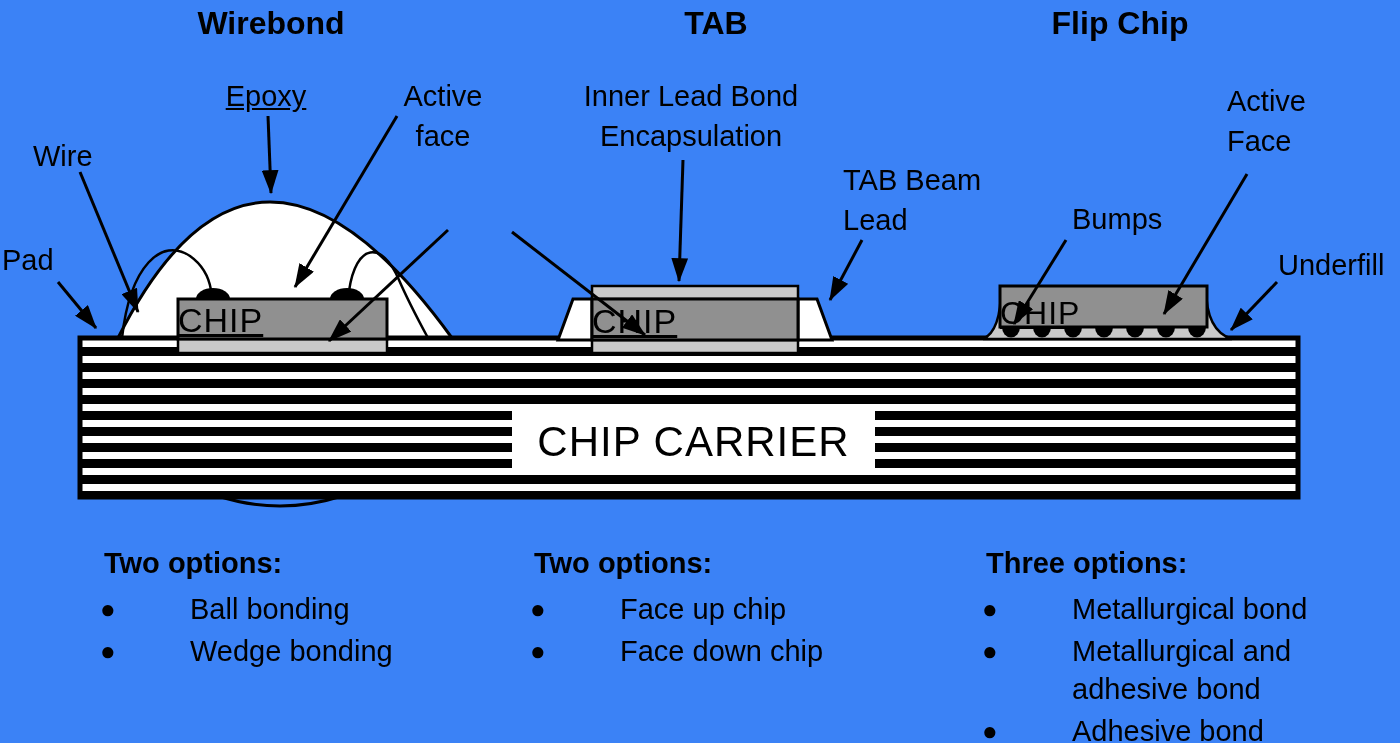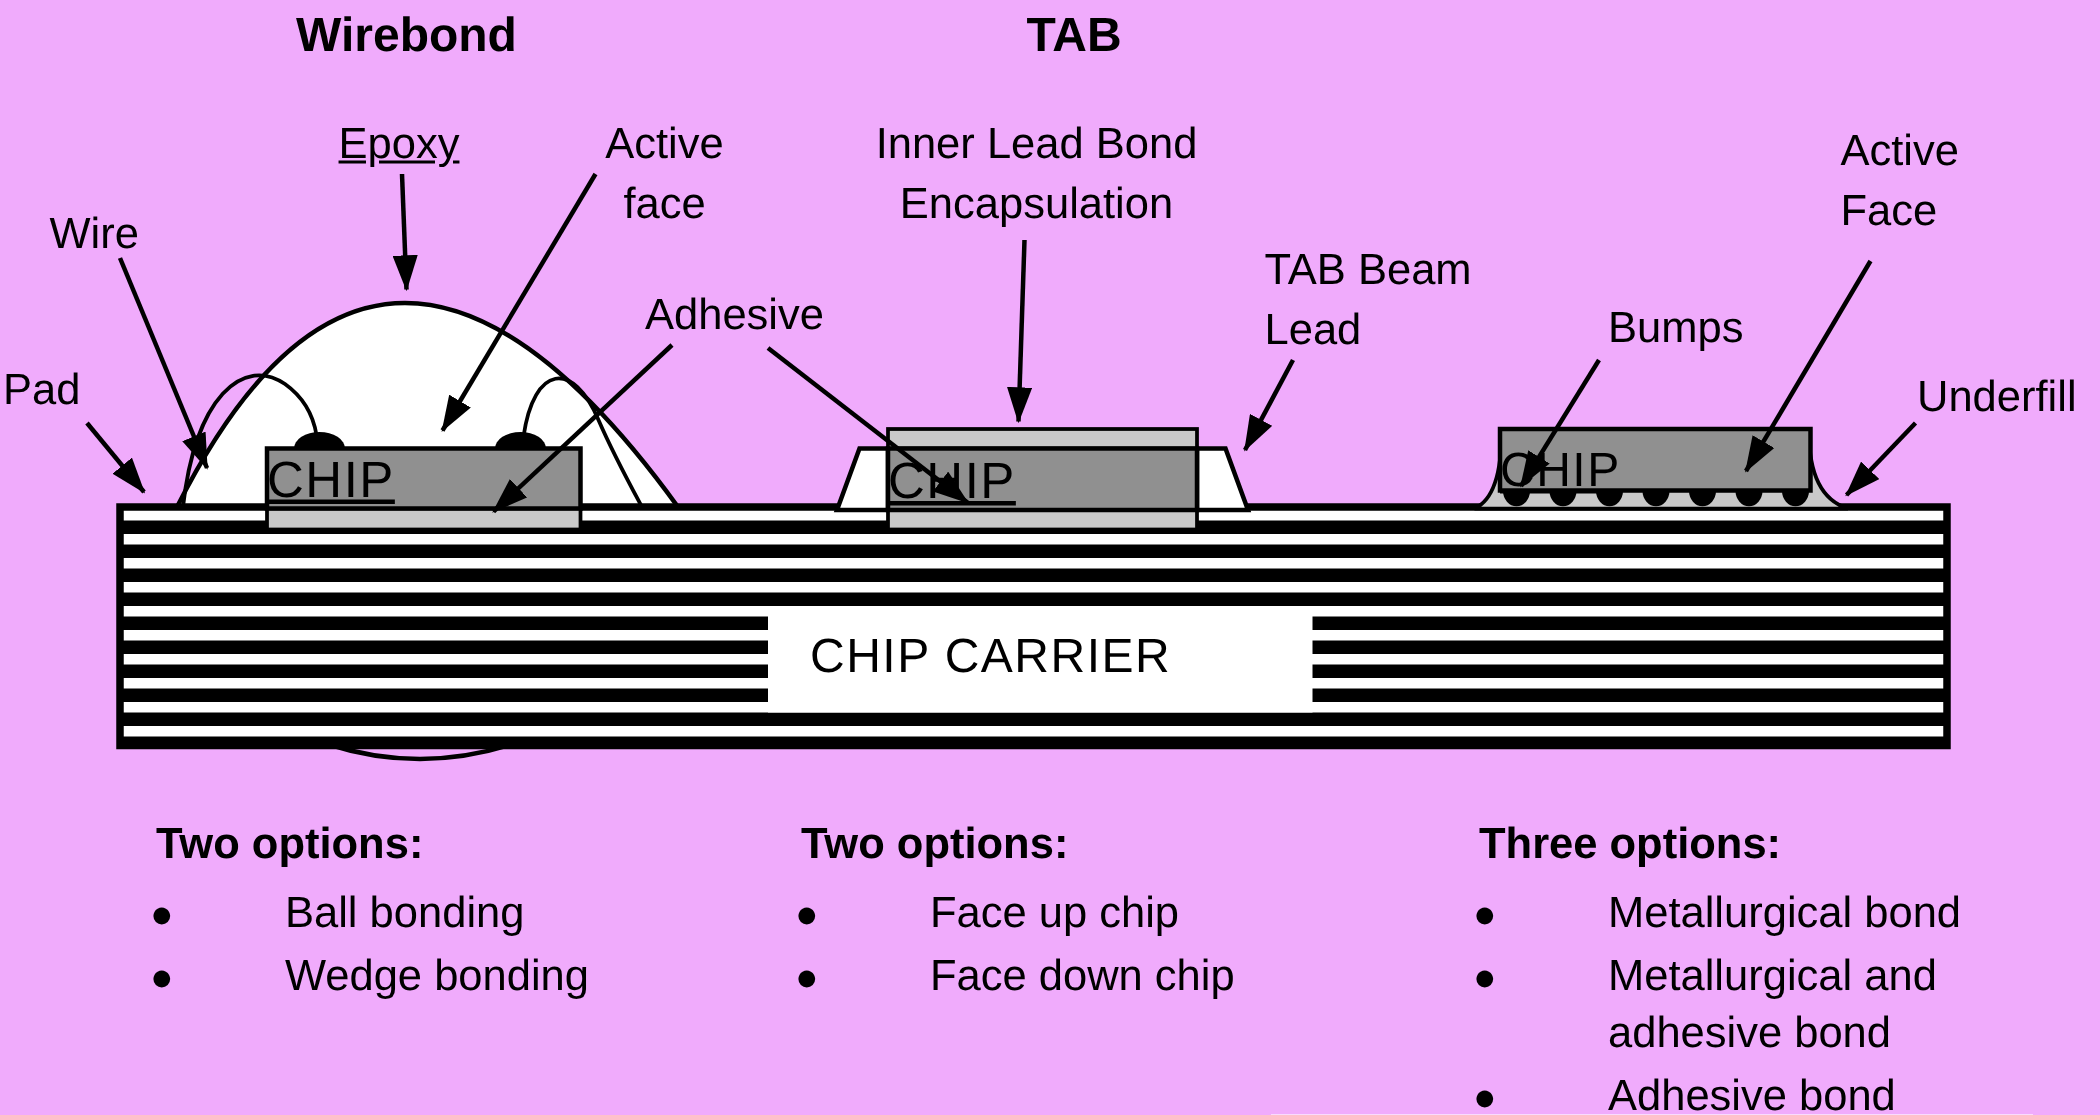--- a/index.html
+++ b/index.html
@@ -1,26 +1,26 @@
 <!DOCTYPE html>
 <html><head>
 <meta charset="utf-8">
 <style>
   html,body{margin:0;padding:0;background:#ffffff;}
   .canvas{
-    position:relative;width:1400px;height:743px;background:#f0abfc;overflow:hidden;
+    position:relative;width:1400px;height:743px;background:#3b82f6;overflow:hidden;
     font-family:"Liberation Sans", sans-serif;color:#000;
   }
   .layer{position:absolute;left:0;top:0;width:1400px;height:743px;}
   .lbl{position:absolute;font-size:29px;line-height:40px;white-space:pre;}
   .lbl.centered{transform:translateX(-50%);text-align:center;}
   .title{position:absolute;font-size:32px;font-weight:bold;transform:translateX(-50%);white-space:nowrap;}
   .chip-label{position:absolute;line-height:1;letter-spacing:1px;text-decoration:underline;}
-  .carrier-label{position:absolute;left:540px;top:421px;width:363px;text-align:left;
-    font-size:32px;line-height:1;letter-spacing:1px;}
+  .carrier-label{position:absolute;left:512px;top:421px;width:363px;text-align:center;
+    font-size:42px;line-height:1;letter-spacing:1px;}
   .options-list{position:absolute;font-size:29px;}
   .options-heading{font-weight:bold;line-height:38px;margin:0 0 8px 4px;white-space:nowrap;}
   .option-row{display:flex;align-items:flex-start;margin-bottom:4px;line-height:38px;}
   .option-bullet{width:90px;flex:0 0 90px;font-size:26px;line-height:38px;}
   .option-text{line-height:38px;}
   .option-text.wrap{max-width:270px;white-space:normal;}
 </style>
 </head>
 <body>
 
@@ -78,26 +78,26 @@
       <line x1="683" y1="160" x2="679" y2="281" marker-end="url(#ah)"></line>
       <line x1="862" y1="240" x2="830" y2="300" marker-end="url(#ah)"></line>
       <line x1="1066" y1="240" x2="1014" y2="324" marker-end="url(#ah)"></line>
       <line x1="1247" y1="174" x2="1164" y2="314" marker-end="url(#ah)"></line>
       <line x1="1277" y1="282" x2="1231" y2="330" marker-end="url(#ah)"></line>
     </g>
   </svg>
 
   <div class="title" style="left:271px;top:5px;">Wirebond</div>
   <div class="title" style="left:692px;top:5px;margin-left:24px;">TAB</div>
+  <div class="title" style="left:1120px;top:5px;">Flip Chip</div>
 
   <div class="lbl centered" style="left:266px;top:76px;text-decoration:underline;">Epoxy</div>
   <div class="lbl centered" style="left:443px;top:76px;"><span>Active</span><br><span>face</span></div>
   <div class="lbl" style="left:33px;top:136px;">Wire</div>
   <div class="lbl" style="left:2px;top:240px;">Pad</div>
-  <div class="lbl" style="left:430px;top:190px;">Adhesive</div>
 
   <div class="lbl centered" style="left:691px;top:76px;"><span>Inner Lead Bond</span><br><span>Encapsulation</span></div>
   <div class="lbl" style="left:843px;top:160px;"><span>TAB Beam</span><br><span>Lead</span></div>
 
   <div class="lbl" style="left:1072px;top:199px;">Bumps</div>
   <div class="lbl" style="left:1227px;top:81px;"><span>Active</span><br><span>Face</span></div>
   <div class="lbl" style="left:1278px;top:245px;">Underfill</div>
 
   <div class="chip-label" style="left:178px;top:303px;width:209px;font-size:34px;">CHIP</div>
   <div class="chip-label" style="left:592px;top:304px;width:206px;font-size:34px;">CHIP</div>

